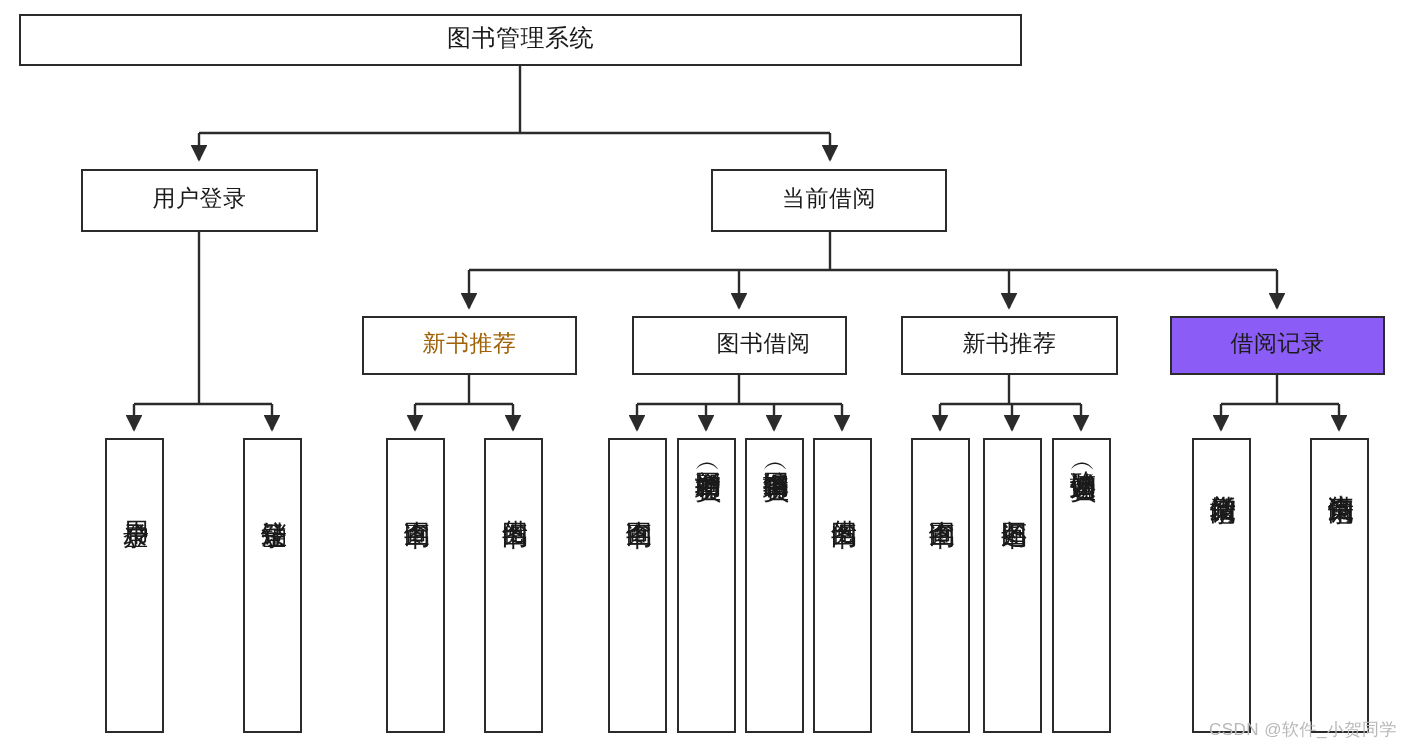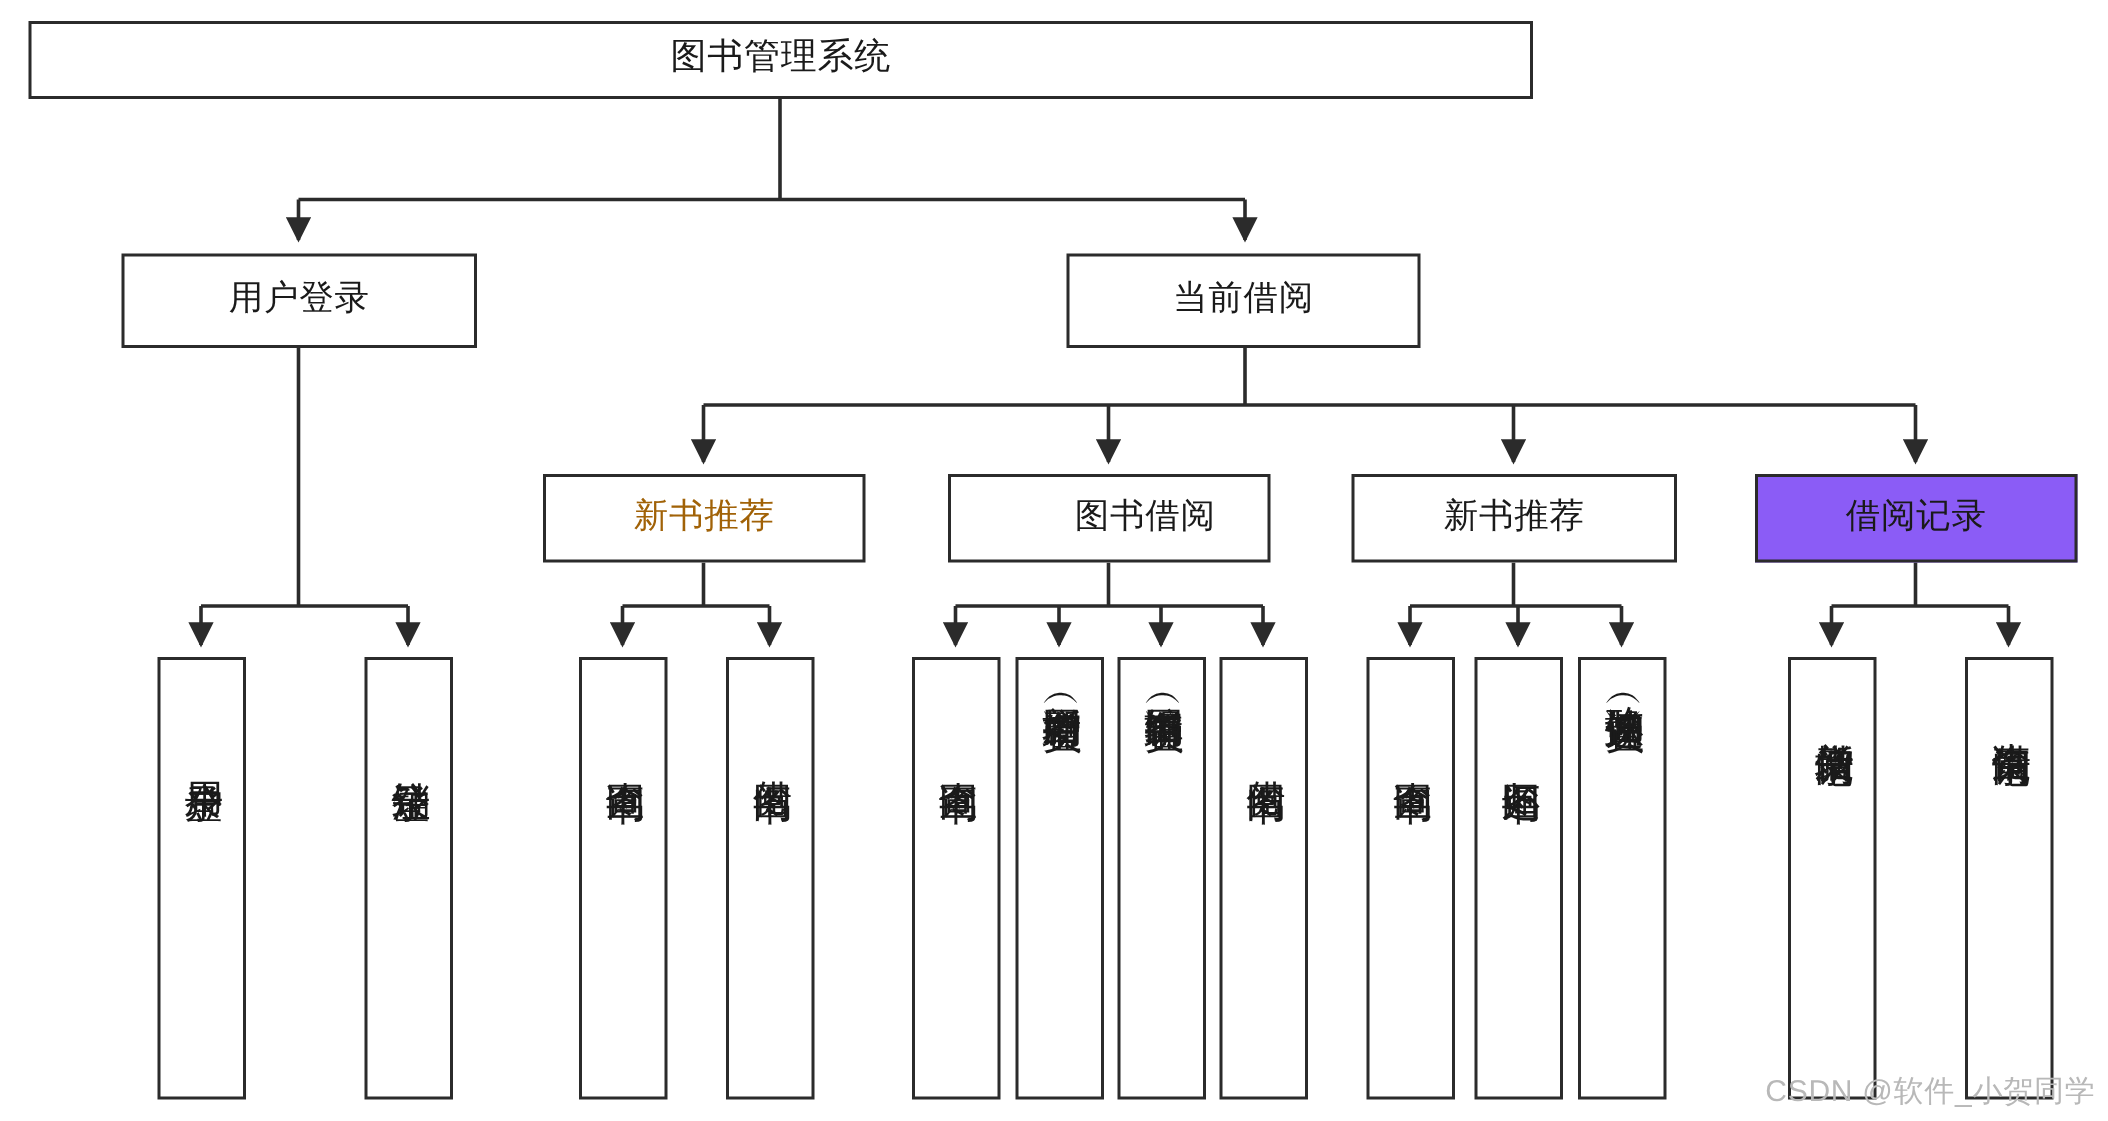--- a/index.html
+++ b/index.html
@@ -68,21 +68,21 @@
   .node.vertical.tall .node-label {
     padding-top: 4px;
   }
   .node.vertical.upper .node-label {
     padding-top: 28px;
   }
   .watermark {
     position: absolute;
     right: 8px;
     bottom: 6px;
-    font-size: 20px;
+    font-size: 17px;
     color: #b8b8b8;
     letter-spacing: 0.5px;
     white-space: nowrap;
     user-select: none;
   }
 </style>
 </head>
 <body>
 
 <div id="diagram-root">

